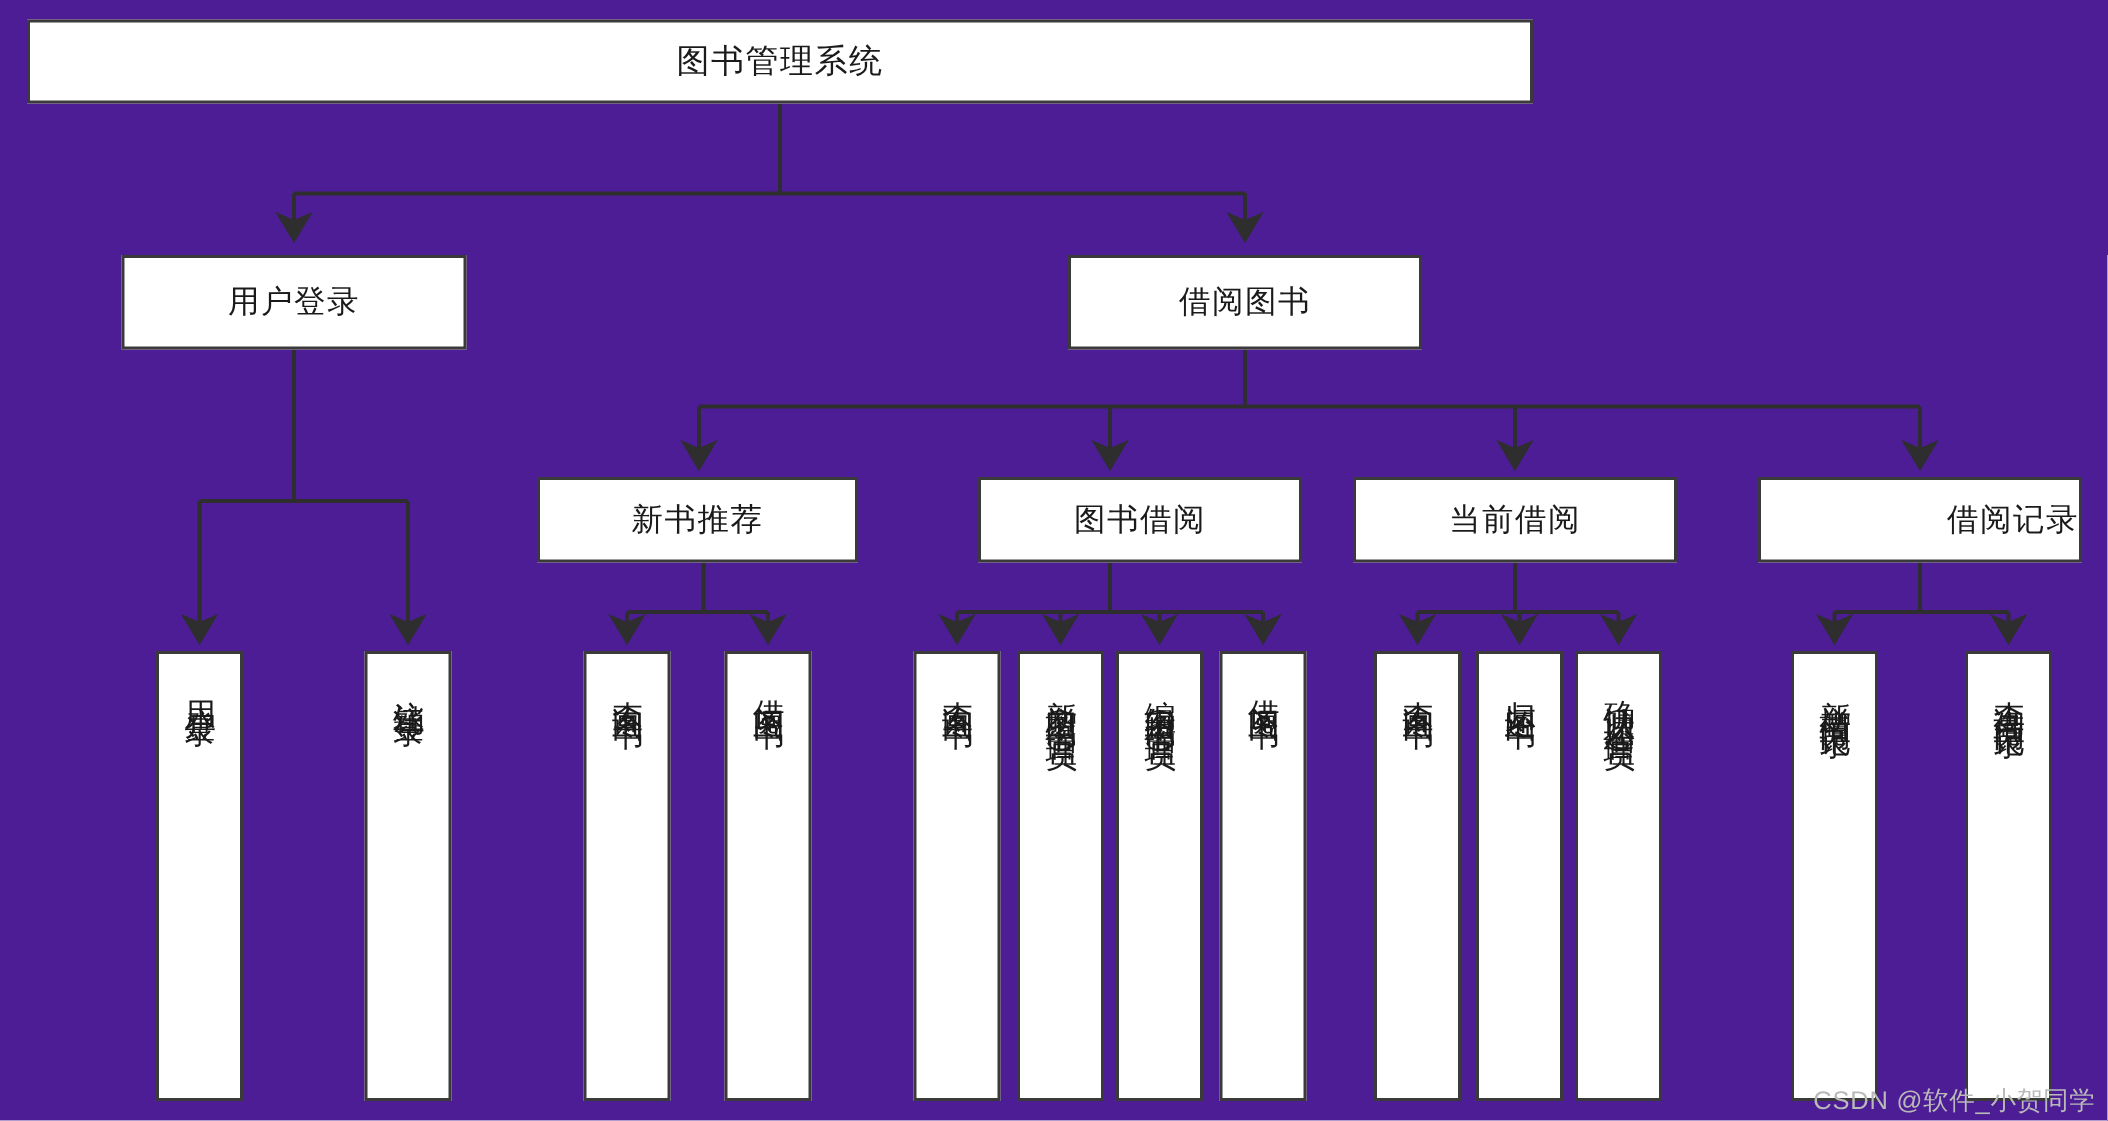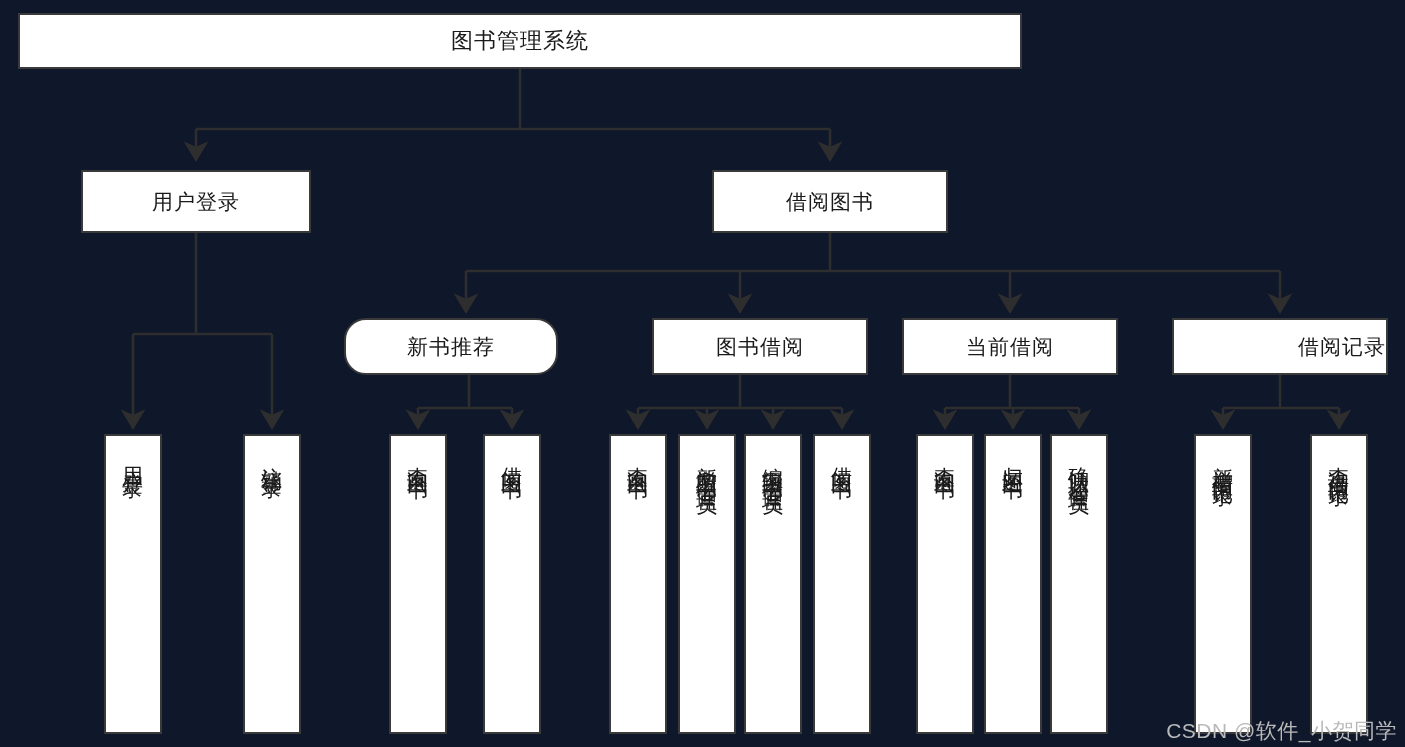--- a/index.html
+++ b/index.html
@@ -7,21 +7,21 @@
     padding: 0;
     background: #ffffff;
   }
   body {
     font-family: "Liberation Sans", "DejaVu Sans", sans-serif;
   }
   #canvas {
     position: relative;
     width: 1405px;
     height: 747px;
-    background: #0f172a;
+    background: #4c1d95;
     overflow: hidden;
   }
   svg.links {
     position: absolute;
     left: 0;
     top: 0;
     width: 1405px;
     height: 747px;
     pointer-events: none;
   }
@@ -52,21 +52,21 @@
     font-size: 21px;
     letter-spacing: 4px;
     line-height: 1;
     white-space: nowrap;
   }
   .node.root .label { font-size: 22px; }
   #watermark {
     position: absolute;
     right: 8px;
     bottom: 2px;
-    font-size: 21px;
+    font-size: 17px;
     color: #b9b9b9;
     white-space: nowrap;
     letter-spacing: 0.5px;
   }
 </style>
 </head>
 <body>
 
 <div id="canvas">
 
@@ -124,21 +124,21 @@
     <span class="label">图书管理系统</span>
   </div>
 
   <div class="node" style="left:81px; top:170px; width:230px; height:63px;">
     <span class="label">用户登录</span>
   </div>
   <div class="node" style="left:712px; top:170px; width:236px; height:63px;">
     <span class="label">借阅图书</span>
   </div>
 
-  <div class="node" style="left:344px; top:318px; width:214px; height:57px;border-radius:22px;">
+  <div class="node" style="left:358px; top:318px; width:214px; height:57px;">
     <span class="label">新书推荐</span>
   </div>
   <div class="node" style="left:632px; top:318px; width:216px; height:57px;margin-left:20px;">
     <span class="label">图书借阅</span>
   </div>
   <div class="node" style="left:902px; top:318px; width:216px; height:57px;">
     <span class="label">当前借阅</span>
   </div>
   <div class="node" style="left:1172px; top:318px; width:216px; height:57px;justify-content:flex-end;">
     <span class="label">借阅记录</span>

